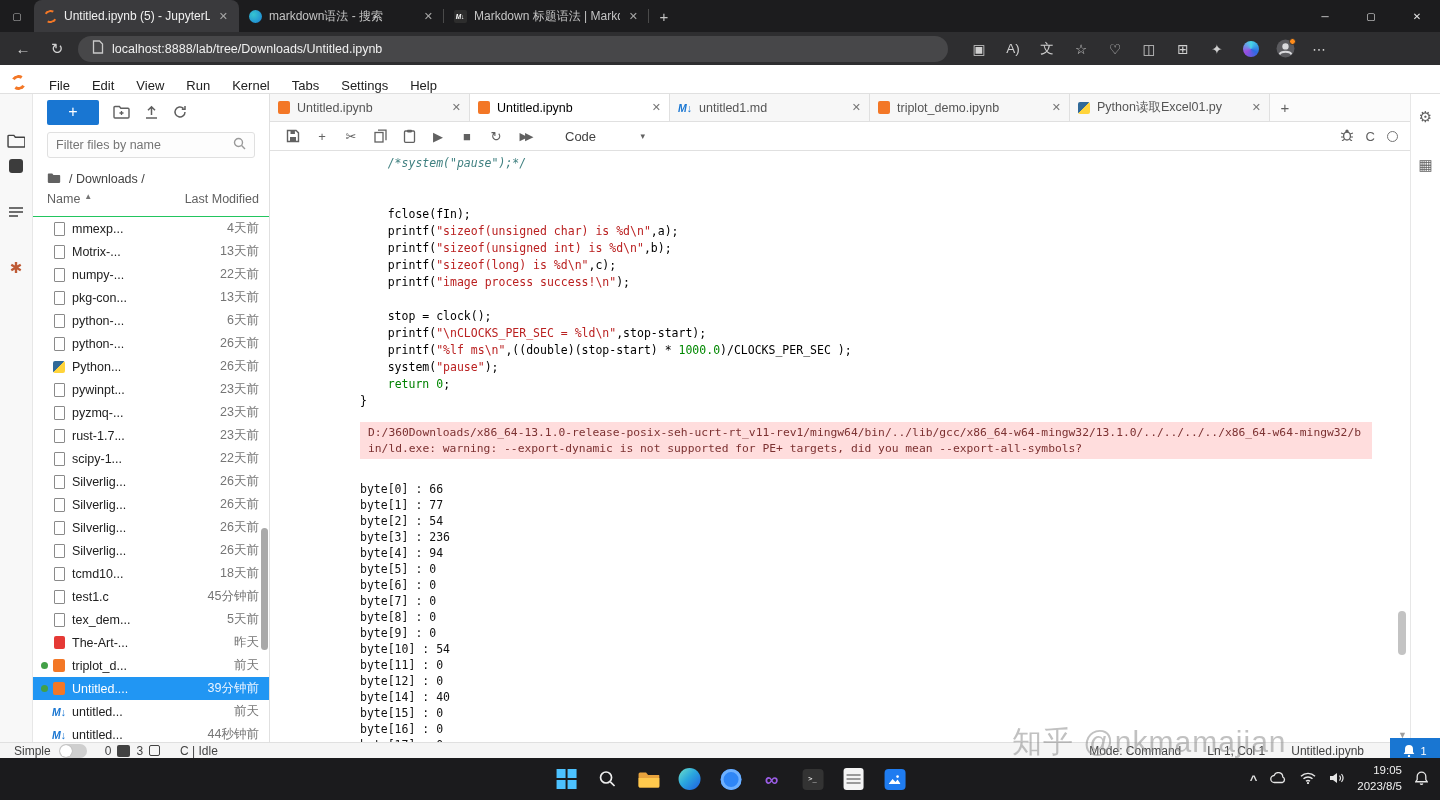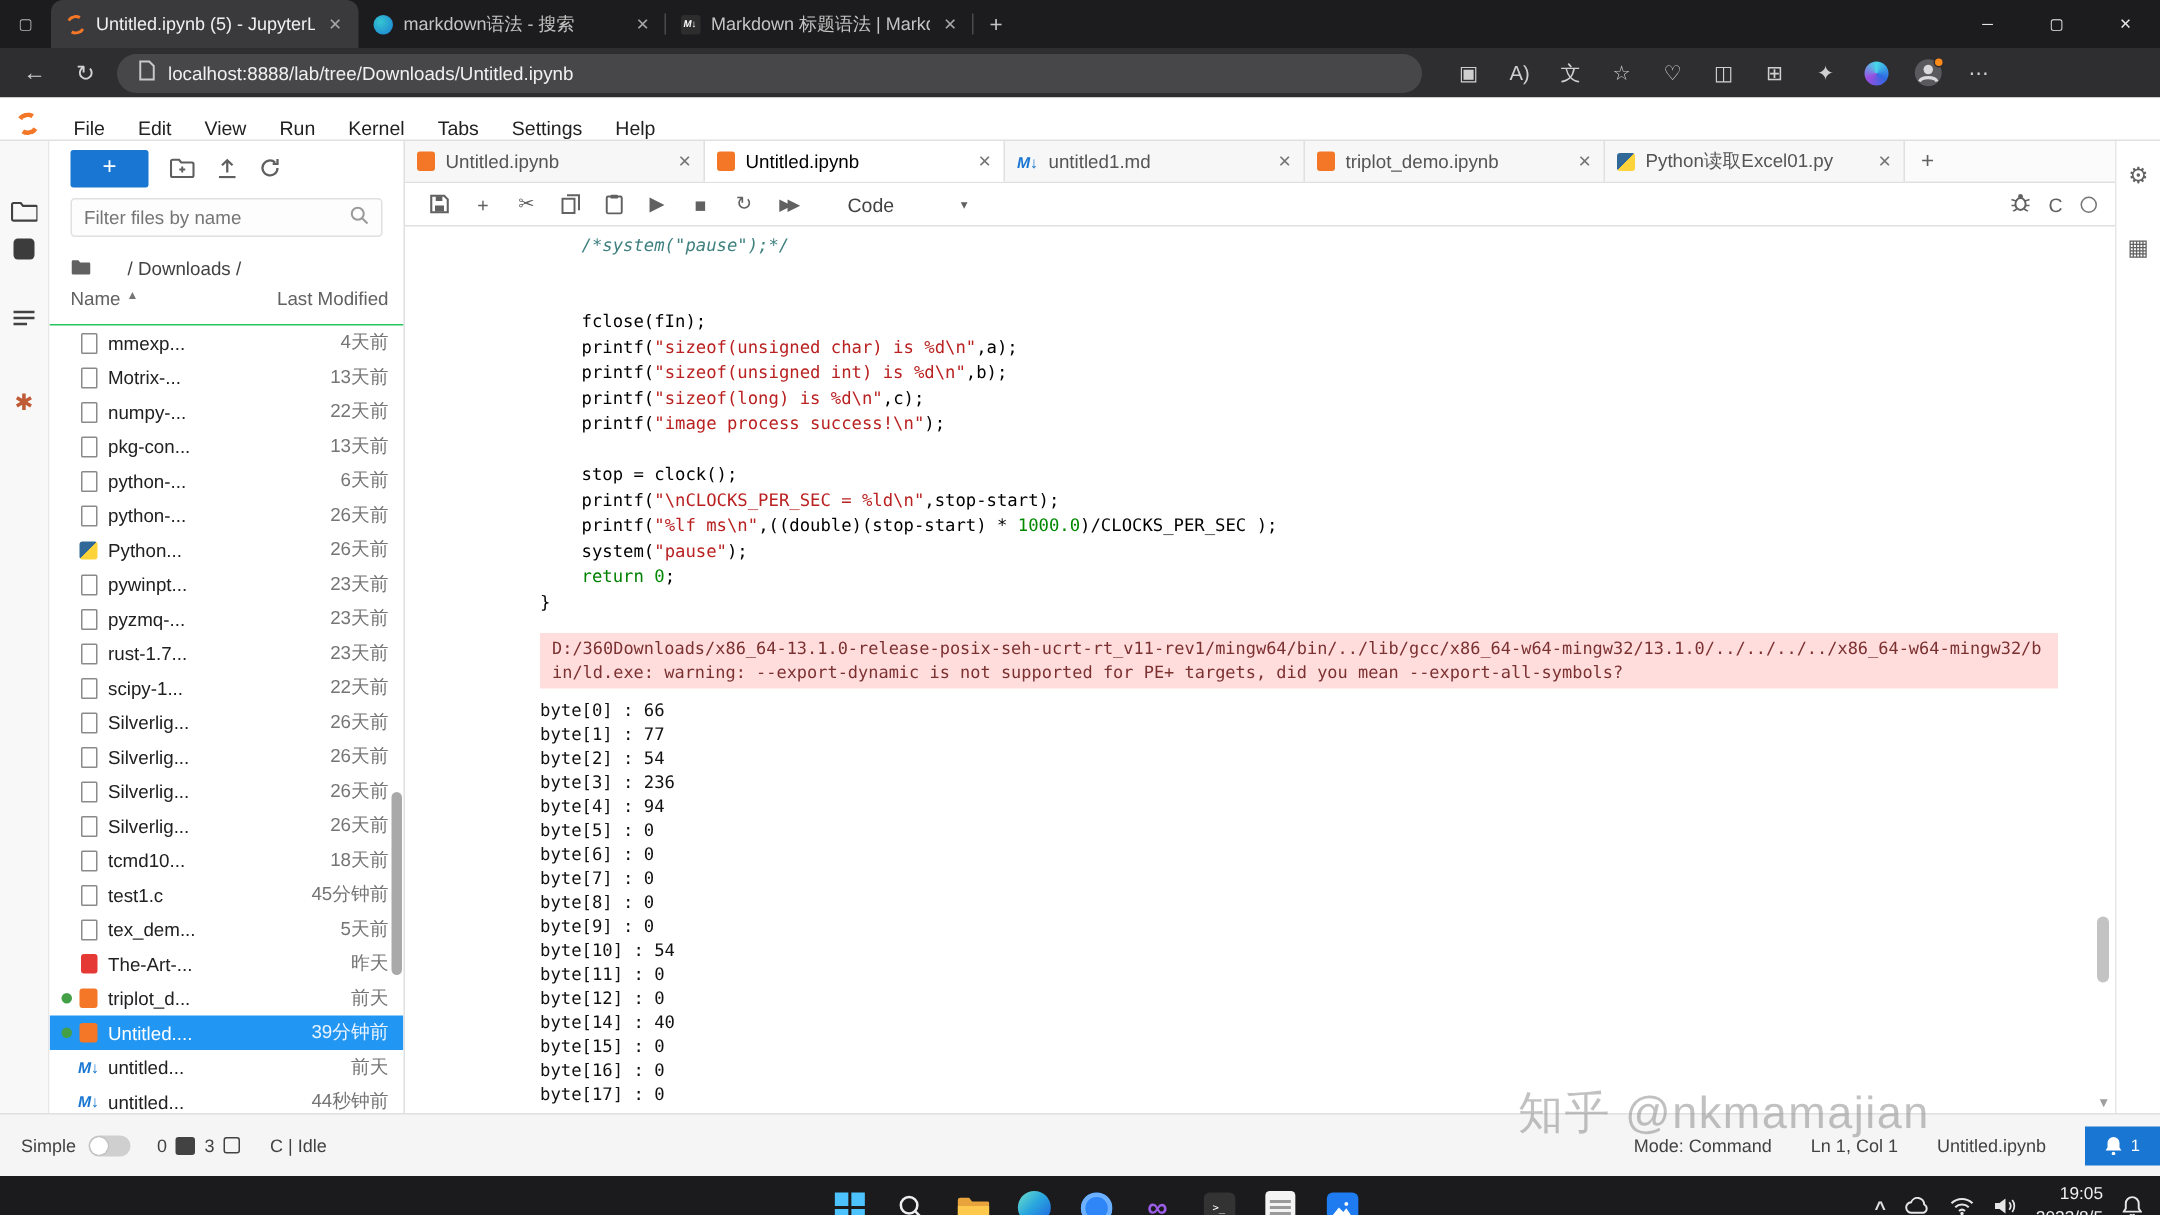--- a/index.html
+++ b/index.html
@@ -48,21 +48,21 @@
 .act-star{color:#bf5b36;font-size:15px}
 
 
 .filepanel{width:237px;background:#fff;border-right:1px solid #e0e0e0;position:relative;display:flex;flex-direction:column;overflow:hidden}
 .fp-actions{height:36px;display:flex;align-items:center;gap:14px;padding:0 14px}
 .newlaunch{width:52px;height:25px;background:#1976d2;color:#fff;border:none;border-radius:2px;font-size:16px;line-height:1;display:flex;align-items:center;justify-content:center}
 .fp-ic{display:flex;align-items:center;justify-content:center;color:#5f5f5f;font-size:14px}
 .filterrow{padding:2px 14px 8px}
 .filterbox{height:26px;border:1px solid #e0e0e0;border-radius:3px;background:#fdfdfd;display:flex;align-items:center;padding:0 8px}
 .filterbox input{border:none;outline:none;flex:1;font-size:12.5px;color:#1d4ed8;background:transparent;font-family:inherit}
-.breadcrumb{height:26px;display:flex;align-items:center;gap:24px;padding:0 14px;color:#424242;font-size:12.5px}
+.breadcrumb{height:26px;display:flex;align-items:center;gap:8px;padding:0 14px;color:#424242;font-size:12.5px}
 .listhead{height:25px;display:flex;align-items:flex-start;padding:0 10px 0 14px;border-bottom:1px solid #22c55e;color:#616161;font-size:12.5px}
 .listhead .sort{font-size:8px;margin-left:4px;color:#757575}
 .listhead .lh-mod{margin-left:auto}
 .filelist{flex:1;overflow:hidden}
 .file-row{height:23px;display:flex;align-items:center;padding:0 10px 0 6px;font-size:12.5px;color:#212121}
 .file-row .run-dot{width:10px;height:10px;margin-right:1px;display:flex;align-items:center;justify-content:center}
 .file-row .run-dot.on i{width:7px;height:7px;border-radius:50%;background:#43a047;display:block}
 .file-row .ficon{width:18px;display:flex;align-items:center;justify-content:center;margin-right:4px}
 .file-row .fname{flex:1;white-space:nowrap;overflow:hidden}
 .file-row .ftime{color:#757575;white-space:nowrap}
@@ -90,32 +90,32 @@
 .celltype .caret{font-size:9px;color:#616161}
 .ntb-right{margin-left:auto;display:flex;align-items:center;gap:12px;color:#616161}
 .kcircle{width:11px;height:11px;border:1.5px solid #757575;border-radius:50%;display:block}
 .ncontent{flex:1;position:relative;overflow:hidden;padding:4px 38px 0 90px}
 .code-line{font-family:"DejaVu Sans Mono","Liberation Mono",monospace;font-size:11.5px;line-height:17px;white-space:pre;color:#000}
 .c-com{color:#408080;font-style:italic}
 .c-str{color:#ba2121}
 .c-kw{color:#008000;font-weight:normal}
 .c-num{color:#080}
 .stderr{margin-top:12px;background:#ffdddd;padding:3px 8px;font-family:"DejaVu Sans Mono","Liberation Mono",monospace;font-size:11.3px;line-height:15.5px;color:#7c3131;word-break:break-all;white-space:pre-wrap}
-.stdout{margin-top:6px}
+.stdout{margin-top:22px}
 .out-line{font-family:"DejaVu Sans Mono","Liberation Mono",monospace;font-size:11.5px;line-height:16px;color:#111;white-space:pre}
 .vscroll{position:absolute;right:3px;top:0;bottom:0;width:10px}
 .vthumb{position:absolute;top:460px;width:8px;left:1px;height:44px;background:#c3c3c3;border-radius:4px}
 .vdown{position:absolute;bottom:2px;left:1px;color:#9e9e9e;font-size:9px}
 
 
 .rightstrip{width:30px;background:#fff;border-left:1px solid #e7e7e7;display:flex;flex-direction:column;align-items:center}
 .rs-ic{color:#616161;font-size:15px}
 
 
-.statusbar{height:42px;background:#f5f5f5;border-top:1px solid #e0e0e0;display:flex;align-items:center;padding-left:14px;font-size:12px;color:#424242;position:relative}
+.statusbar{height:16px;background:#f5f5f5;border-top:1px solid #e0e0e0;display:flex;align-items:center;padding-left:14px;font-size:12px;color:#424242;position:relative}
 .toggle{width:28px;height:14px;border-radius:7px;background:#cfcfcf;position:relative;margin:0 18px 0 8px}
 .toggle i{position:absolute;left:1px;top:1px;width:12px;height:12px;border-radius:50%;background:#fff;display:block;box-shadow:0 0 1px rgba(0,0,0,.4)}
 .sb-group{display:flex;align-items:center;gap:6px;margin-right:20px}
 .sb-termic{width:13px;height:12px;background:#424242;border-radius:2px;display:block}
 .sb-kernic{width:11px;height:11px;border:1.5px solid #424242;border-radius:2px;display:block}
 .sb-right{margin-left:auto;display:flex;align-items:center;gap:26px}
 .notifbox{width:50px;height:26px;background:#1976d2;display:flex;align-items:center;justify-content:center;gap:5px;color:#fff;font-size:11px}
 
 
 .watermark{position:absolute;left:1012px;top:722px;font-size:30px;color:#8f8f8f;opacity:.55;z-index:60;white-space:nowrap;letter-spacing:1px}

